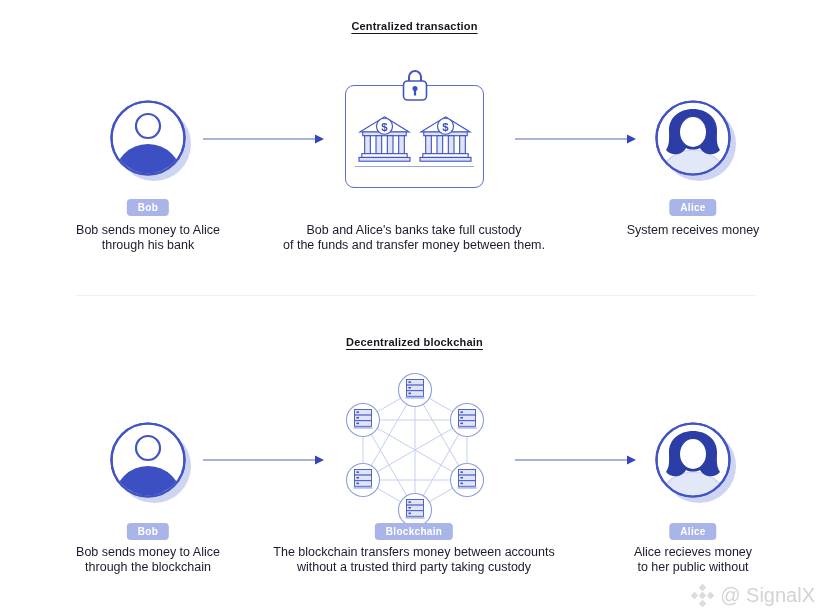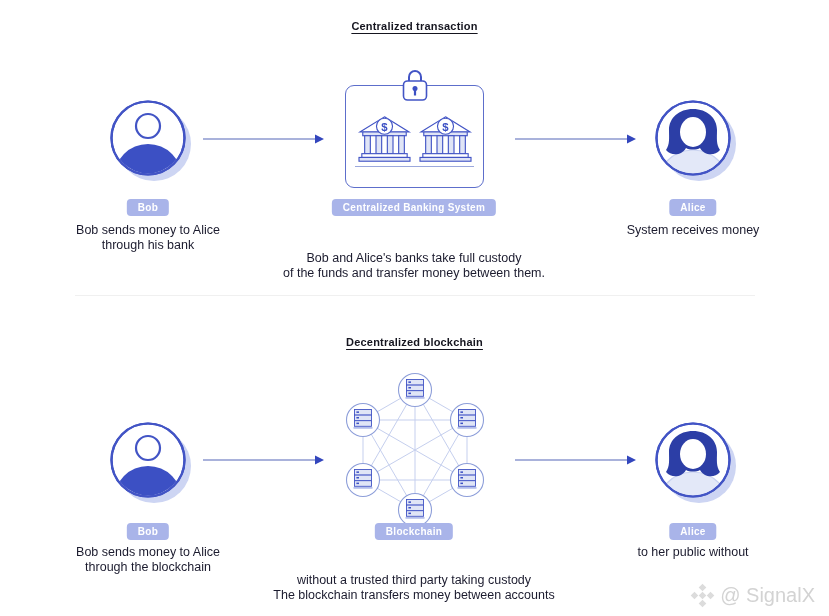--- a/index.html
+++ b/index.html
@@ -17,21 +17,21 @@
   .badge {
     position:absolute; transform:translateX(-50%);
     background:#a9b4e9; color:#ffffff; font-size:10px; font-weight:700;
     padding:3px 11px; border-radius:4px; letter-spacing:0.3px; white-space:nowrap;
   }
   .caption {
     position:absolute; transform:translateX(-50%); text-align:center;
     font-size:12.5px; line-height:15px; color:#1b1b2e;
   }
   .caption.narrow { width:230px;text-align:center; }
-  .caption.wide   { width:330px;margin-top:28px; }
+  .caption.wide   { width:330px; }
   .cbox {
     position:absolute; left:345px; top:85px; width:137px; height:101px;
     border:1.5px solid #5d6ecb; border-radius:9px; background:#fff;
   }
   .lock { position:absolute; left:50%; top:-21px; transform:translateX(-50%); width:32px; height:40px; }
   .bank { position:absolute; width:55px; height:51px; }
   .bank.b1 { left:11px; top:28px; }
   .bank.b2 { left:72px; top:28px; }
   .baseline { position:absolute; left:9px; right:9px; bottom:20px; height:1px; background:#9ba8dc; }
   .network { position:absolute; left:335px; top:370px; width:160px; height:160px; }
@@ -136,21 +136,20 @@
 
   <svg class="arrow" style="left:514px; top:133px" viewBox="0 0 124 12">
       <use href="#arrowfig"></use>
     </svg>
 
   <svg class="avatar" style="left:653px; top:98px" viewBox="0 0 84 84">
       <use href="#alicefig"></use>
     </svg>
 
   <div class="badge" style="left:148px; top:199px">Bob</div>
-  <div class="badge" style="left:414px; top:199px">Centralized Banking System</div>
   <div class="badge" style="left:693px; top:199px">Alice</div>
 
   <div class="caption narrow" style="left:148px; top:223px">
     <div>Bob sends money to Alice</div>
     <div>through his bank</div>
   </div>
   <div class="caption wide" style="left:414px; top:223px">
     <div>Bob and Alice's banks take full custody</div>
     <div>of the funds and transfer money between them.</div>
   </div>
@@ -208,24 +207,25 @@
 
   <div class="badge" style="left:148px; top:523px">Bob</div>
   <div class="badge" style="left:414px; top:523px">Blockchain</div>
   <div class="badge" style="left:693px; top:523px">Alice</div>
 
   <div class="caption narrow" style="left:148px; top:545px">
     <div>Bob sends money to Alice</div>
     <div>through the blockchain</div>
   </div>
   <div class="caption wide" style="left:414px; top:545px">
+    <div>The blockchain transfers money between accounts</div>
     <div>without a trusted third party taking custody</div>
-    <div>The blockchain transfers money between accounts</div>
   </div>
   <div class="caption narrow" style="left:693px; top:545px">
+    <div>Alice recieves money</div>
     <div>to her public without</div>
   </div>
 
   <div class="wm">
     <svg width="27" height="27" viewBox="0 0 32 32">
       <g fill="#dcdcdc">
         <polygon points="16,2 20.5,6.5 16,11 11.5,6.5"></polygon>
         <polygon points="16,21 20.5,25.5 16,30 11.5,25.5"></polygon>
         <polygon points="6.5,11.5 11,16 6.5,20.5 2,16"></polygon>
         <polygon points="25.5,11.5 30,16 25.5,20.5 21,16"></polygon>

